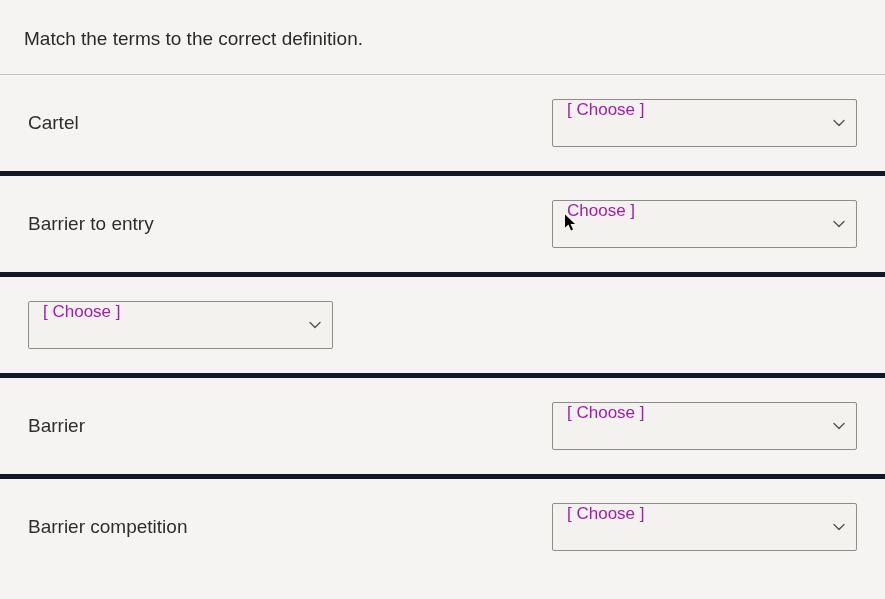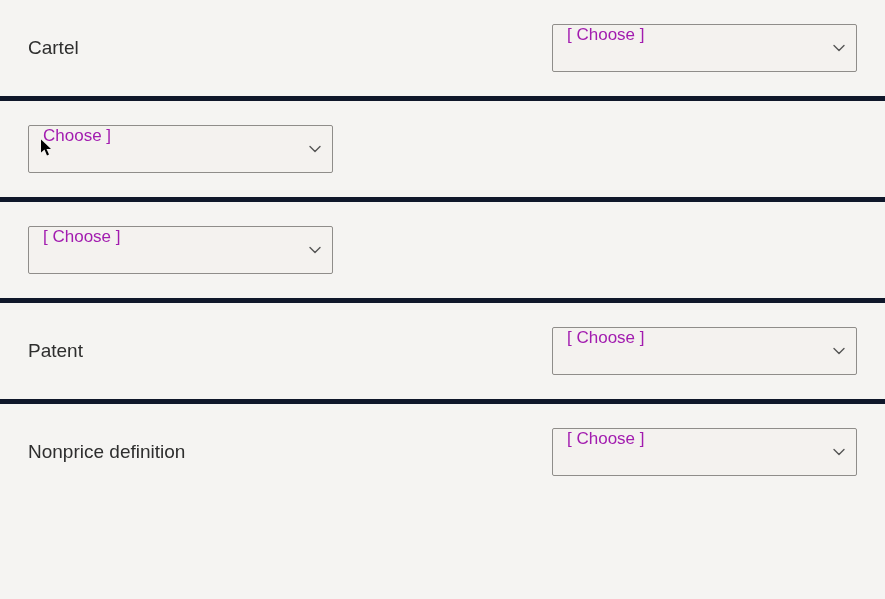--- a/index.html
+++ b/index.html
@@ -76,36 +76,38 @@
     .cursor svg {
       display: block;
     }
     .select.with-cursor .select-text {
     }
   </style>
 </head>
 <body>
 
 <div class="container">
+  <div class="instruction">Match the terms to the correct definition.</div>
 
   <div class="row">
     <div class="term">Cartel</div>
     <div class="select-wrap">
       <div class="select">
         <span class="select-text">[ Choose ]</span>
       </div>
       <span class="chevron">
         <svg width="12" height="8" viewBox="0 0 12 8">
             <path d="M1 1.5 L6 6.5 L11 1.5" stroke="#555" stroke-width="1.4" fill="none" stroke-linecap="round" stroke-linejoin="round"></path>
           </svg>
       </span>
     </div>
   </div>
 
   <div class="row">
+    <div class="term">Barrier to entry</div>
     <div class="select-wrap">
       <div class="select with-cursor">
         <span class="cursor">
           <svg width="14" height="18" viewBox="0 0 14 18">
               <path d="M1 1 L1 14 L4.5 11 L7 17 L9 16 L6.5 10.5 L11 10.5 Z" fill="#000"></path>
             </svg>
         </span>
         <span class="select-text">Choose ]</span>
       </div>
       <span class="chevron">
@@ -123,35 +125,35 @@
       </div>
       <span class="chevron">
         <svg width="12" height="8" viewBox="0 0 12 8">
             <path d="M1 1.5 L6 6.5 L11 1.5" stroke="#555" stroke-width="1.4" fill="none" stroke-linecap="round" stroke-linejoin="round"></path>
           </svg>
       </span>
     </div>
   </div>
 
   <div class="row">
-    <div class="term">Patent</div>
+    <div class="term">Barrier</div>
     <div class="select-wrap">
       <div class="select">
         <span class="select-text">[ Choose ]</span>
       </div>
       <span class="chevron">
         <svg width="12" height="8" viewBox="0 0 12 8">
             <path d="M1 1.5 L6 6.5 L11 1.5" stroke="#555" stroke-width="1.4" fill="none" stroke-linecap="round" stroke-linejoin="round"></path>
           </svg>
       </span>
     </div>
   </div>
 
   <div class="row">
-    <div class="term">Nonprice definition</div>
+    <div class="term">Barrier competition</div>
     <div class="select-wrap">
       <div class="select">
         <span class="select-text">[ Choose ]</span>
       </div>
       <span class="chevron">
         <svg width="12" height="8" viewBox="0 0 12 8">
             <path d="M1 1.5 L6 6.5 L11 1.5" stroke="#555" stroke-width="1.4" fill="none" stroke-linecap="round" stroke-linejoin="round"></path>
           </svg>
       </span>
     </div>

